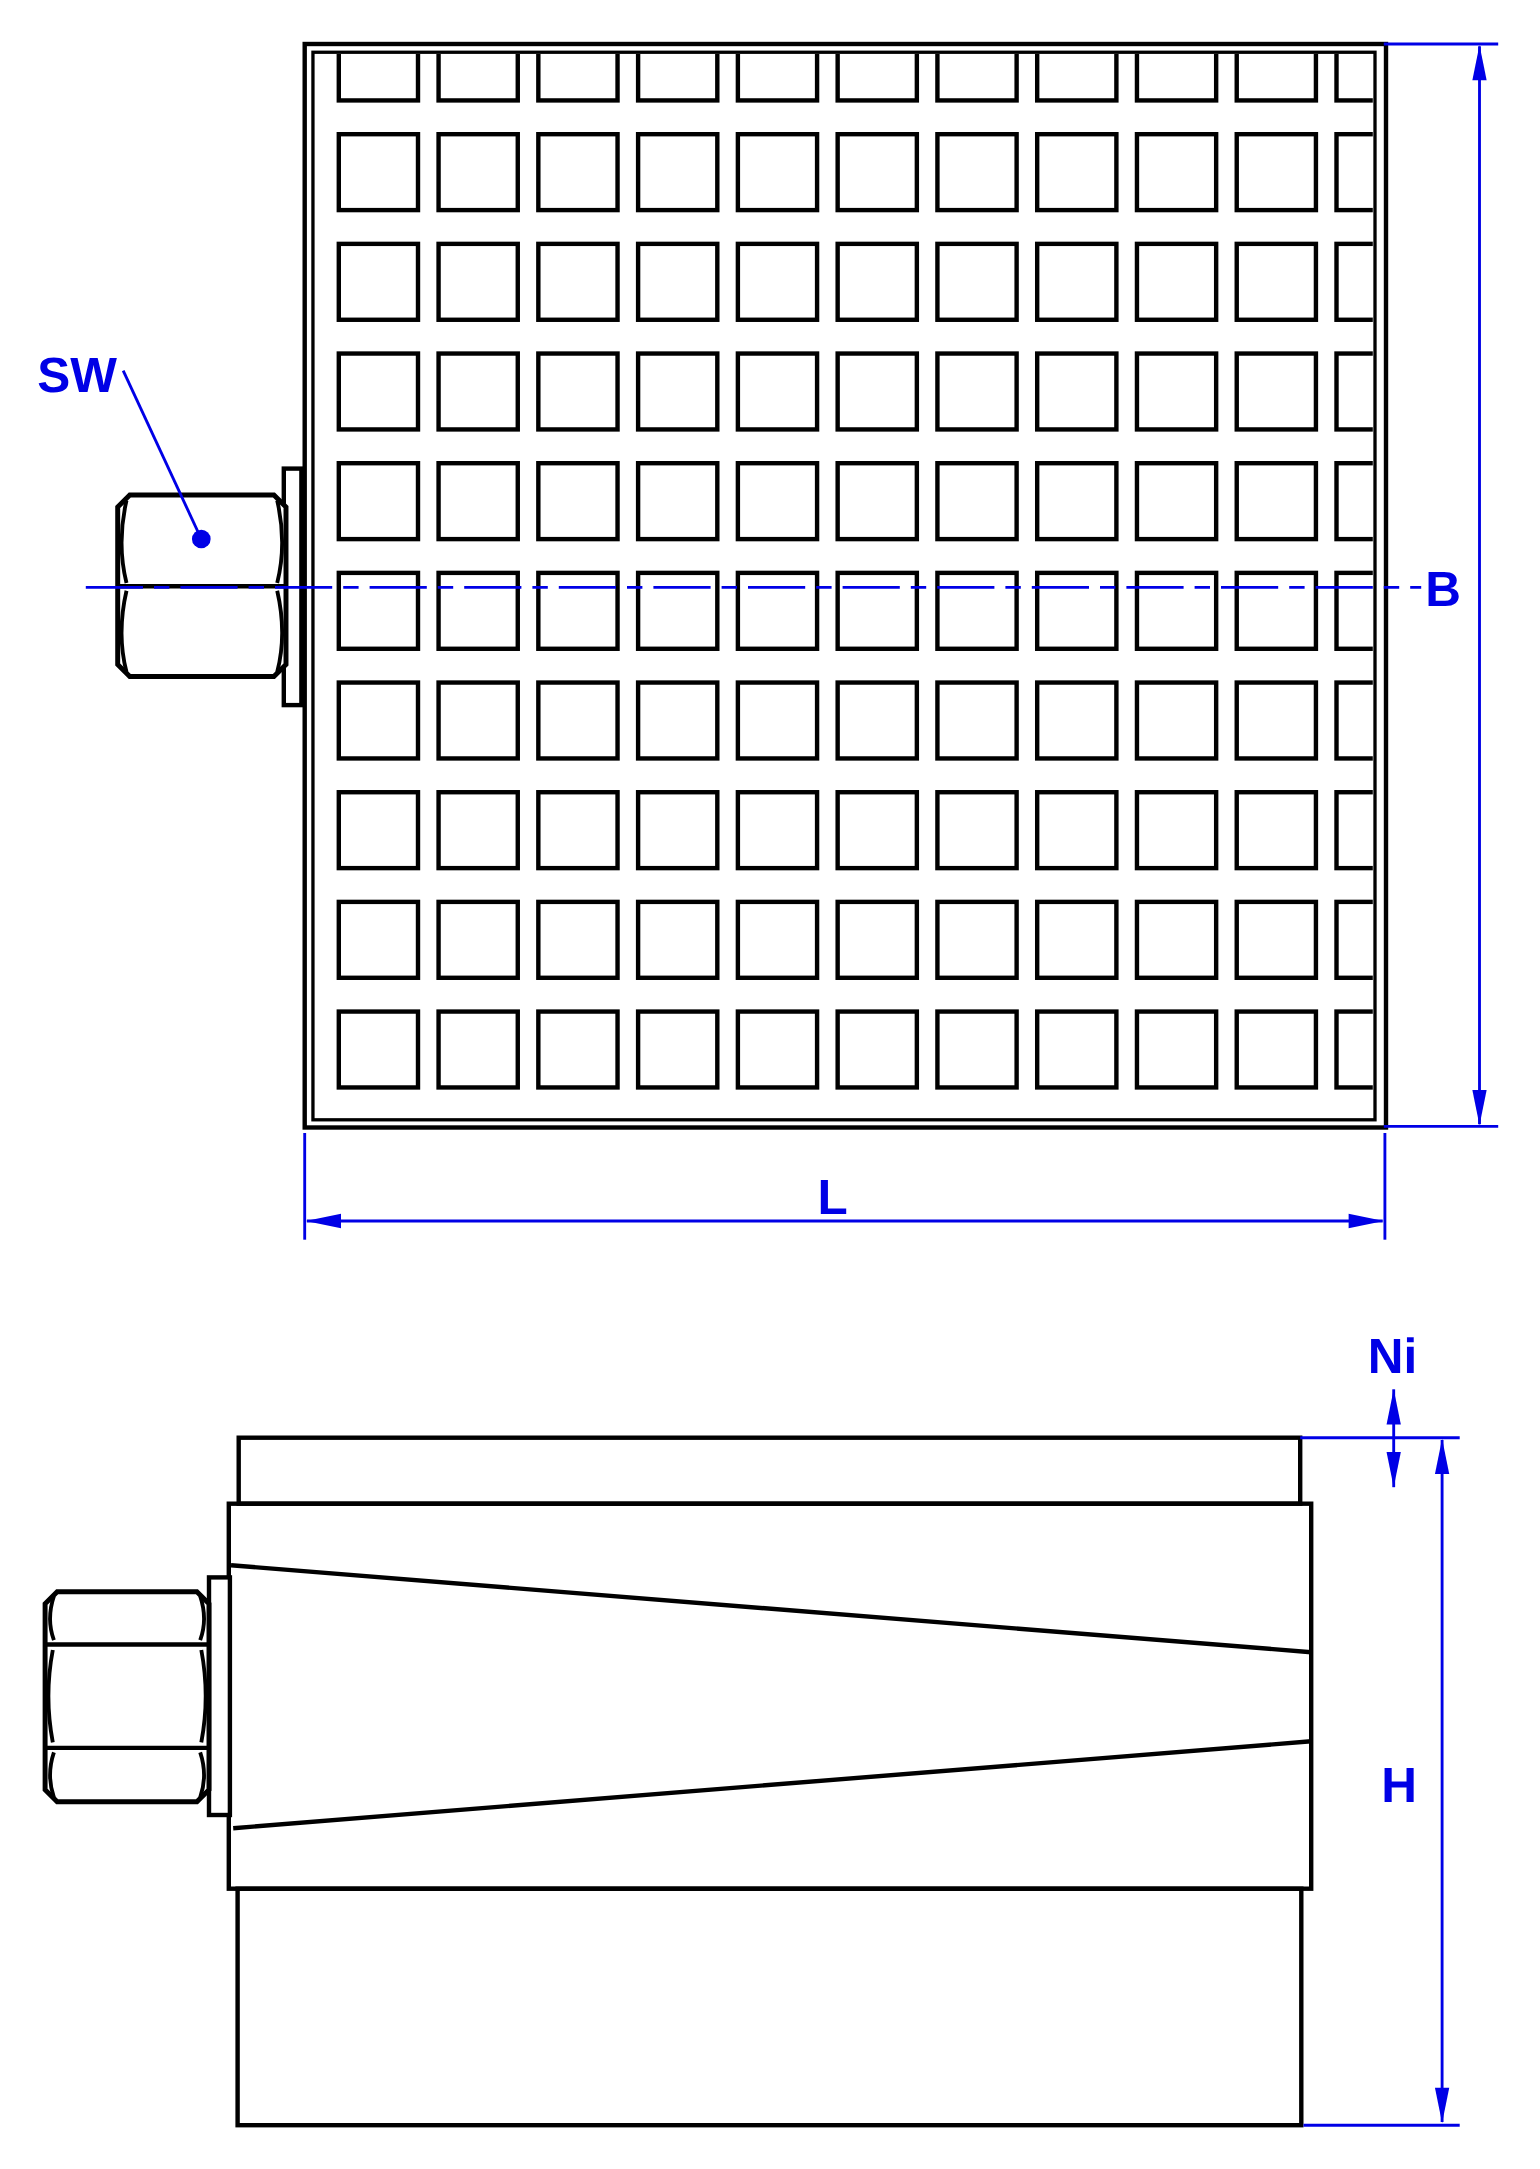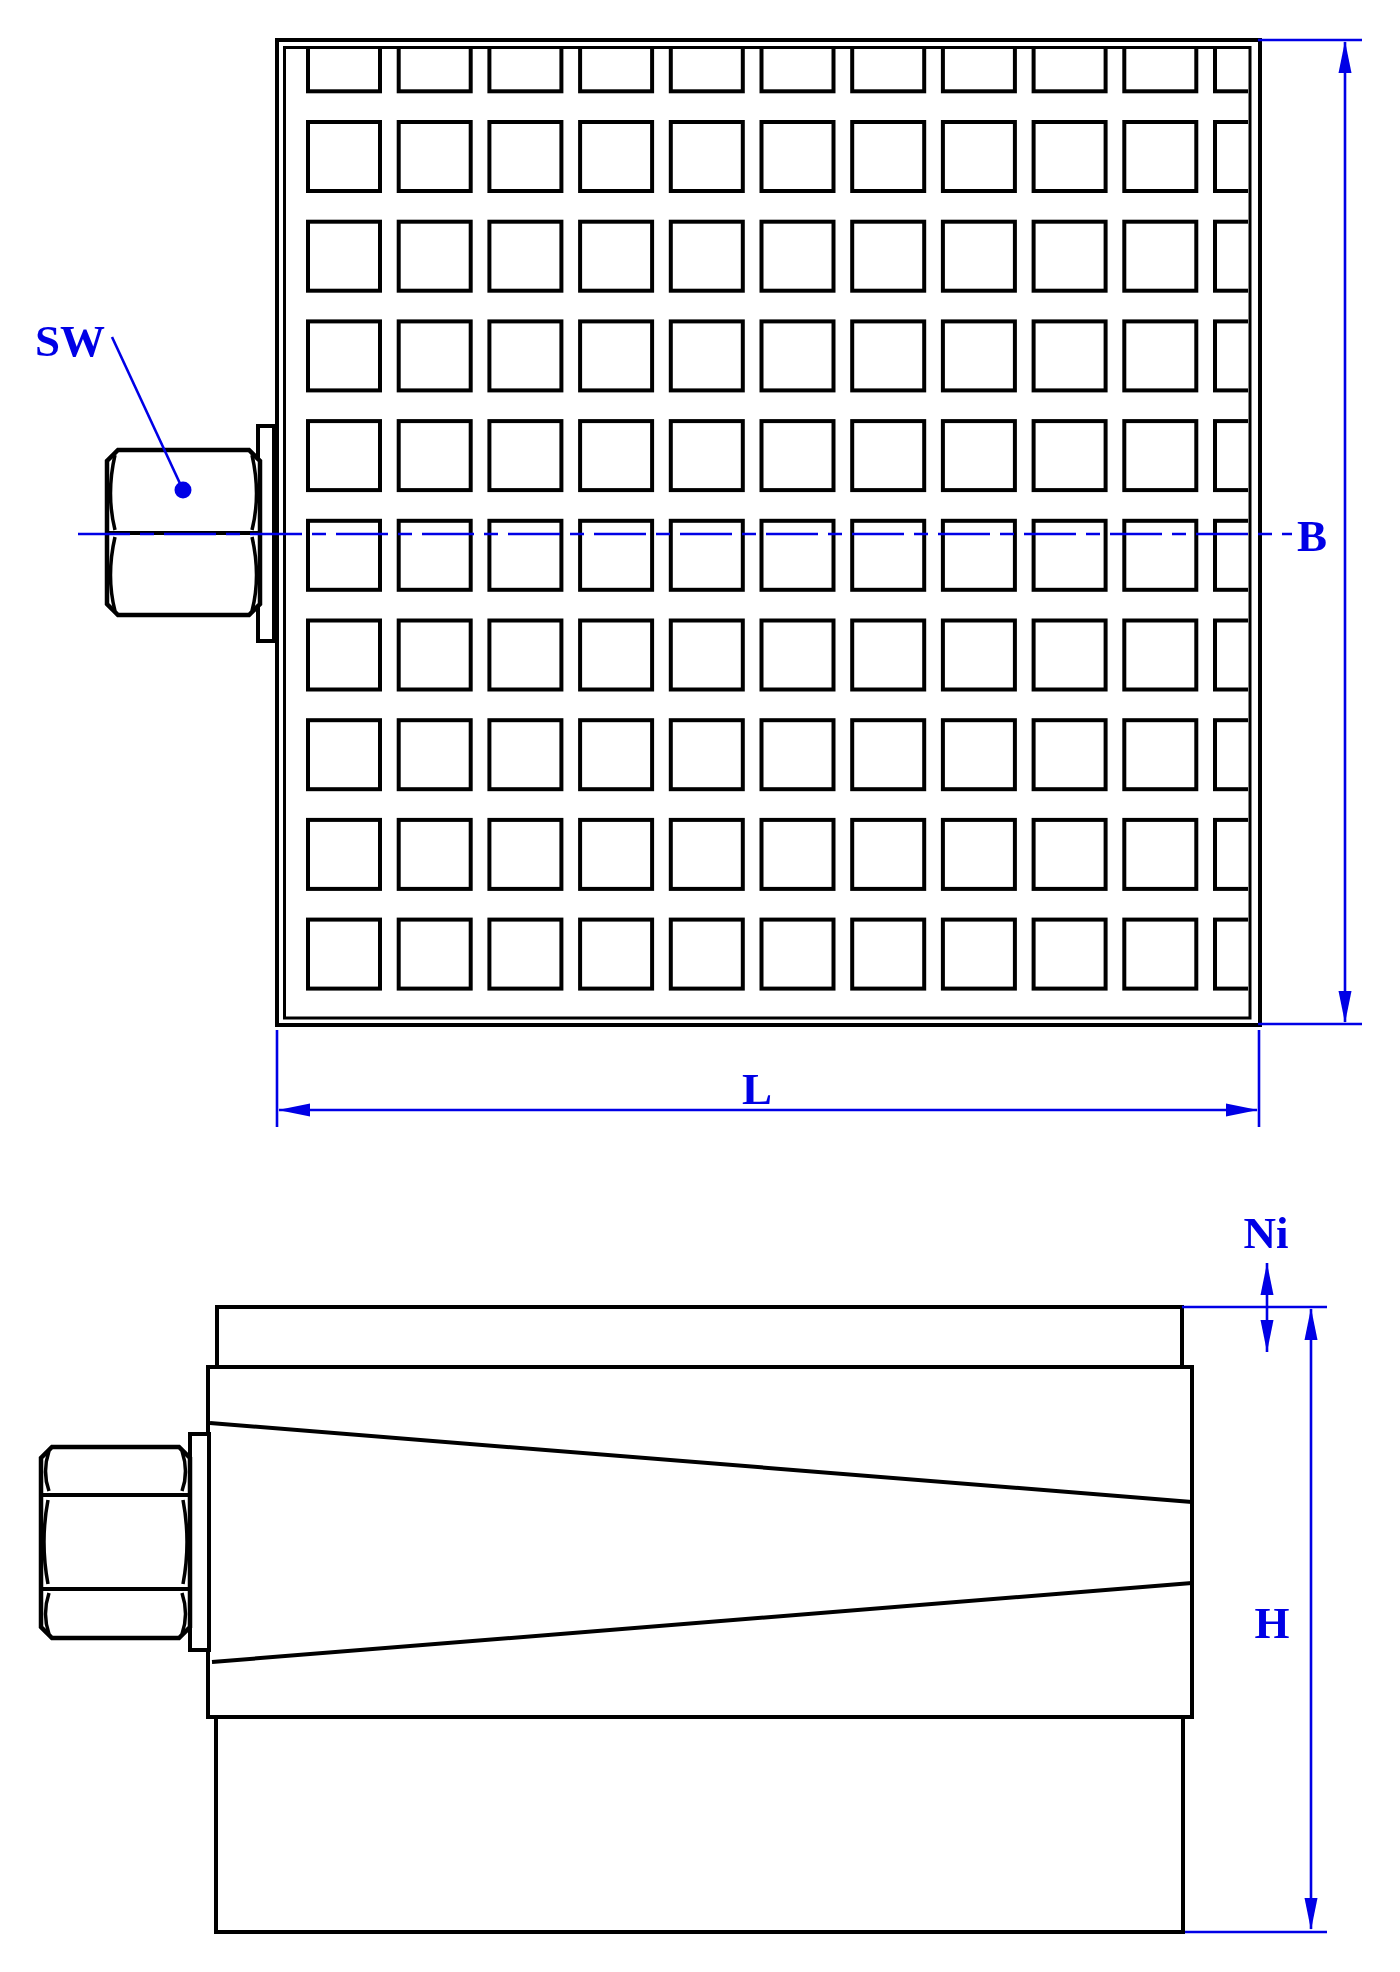--- a/index.html
+++ b/index.html
@@ -1,17 +1,17 @@
 <!DOCTYPE html>
 <html style="--dimension: #0000e6; --outline: #000000; --background: #ffffff;"><head>
 <meta charset="utf-8">
 <style>
   html,body{margin:0;padding:0;background:#fff;}
   #stage{position:relative;width:1400px;height:1972px;background:#fff;overflow:hidden;
-         font-family:Liberation Serif, serif;}
+         font-family:Liberation Sans, sans-serif;}
   svg{position:absolute;left:0;top:0;}
   .blk{stroke:var(--outline,#000);fill:none;stroke-width:4;}
   .blk-thin{stroke:var(--outline,#000);fill:none;stroke-width:3;}
   .blk-fill{stroke:var(--outline,#000);fill:#fff;stroke-width:4;}
   .hexout{stroke:var(--outline,#000);fill:#fff;stroke-width:4.5;}
   .arc{stroke:var(--outline,#000);fill:none;stroke-width:3.5;}
   .dim{stroke:var(--dimension,#0000e6);fill:none;stroke-width:2.6;}
   .dim-fill{fill:var(--dimension,#0000e6);stroke:none;}
   .cline{stroke:var(--dimension,#0000e6);fill:none;stroke-width:2.6;
          stroke-dasharray:52 10 14 10;}

